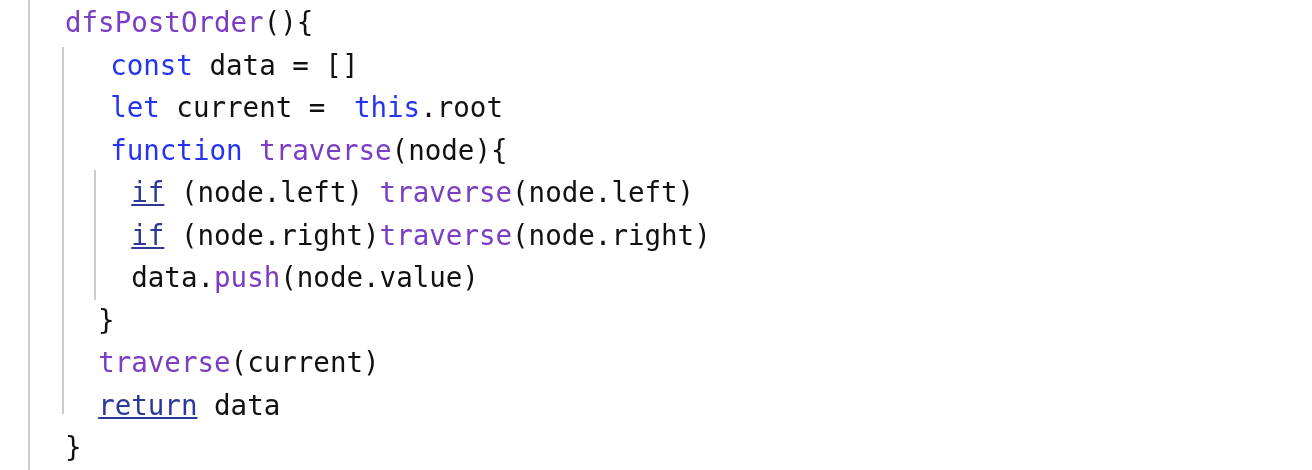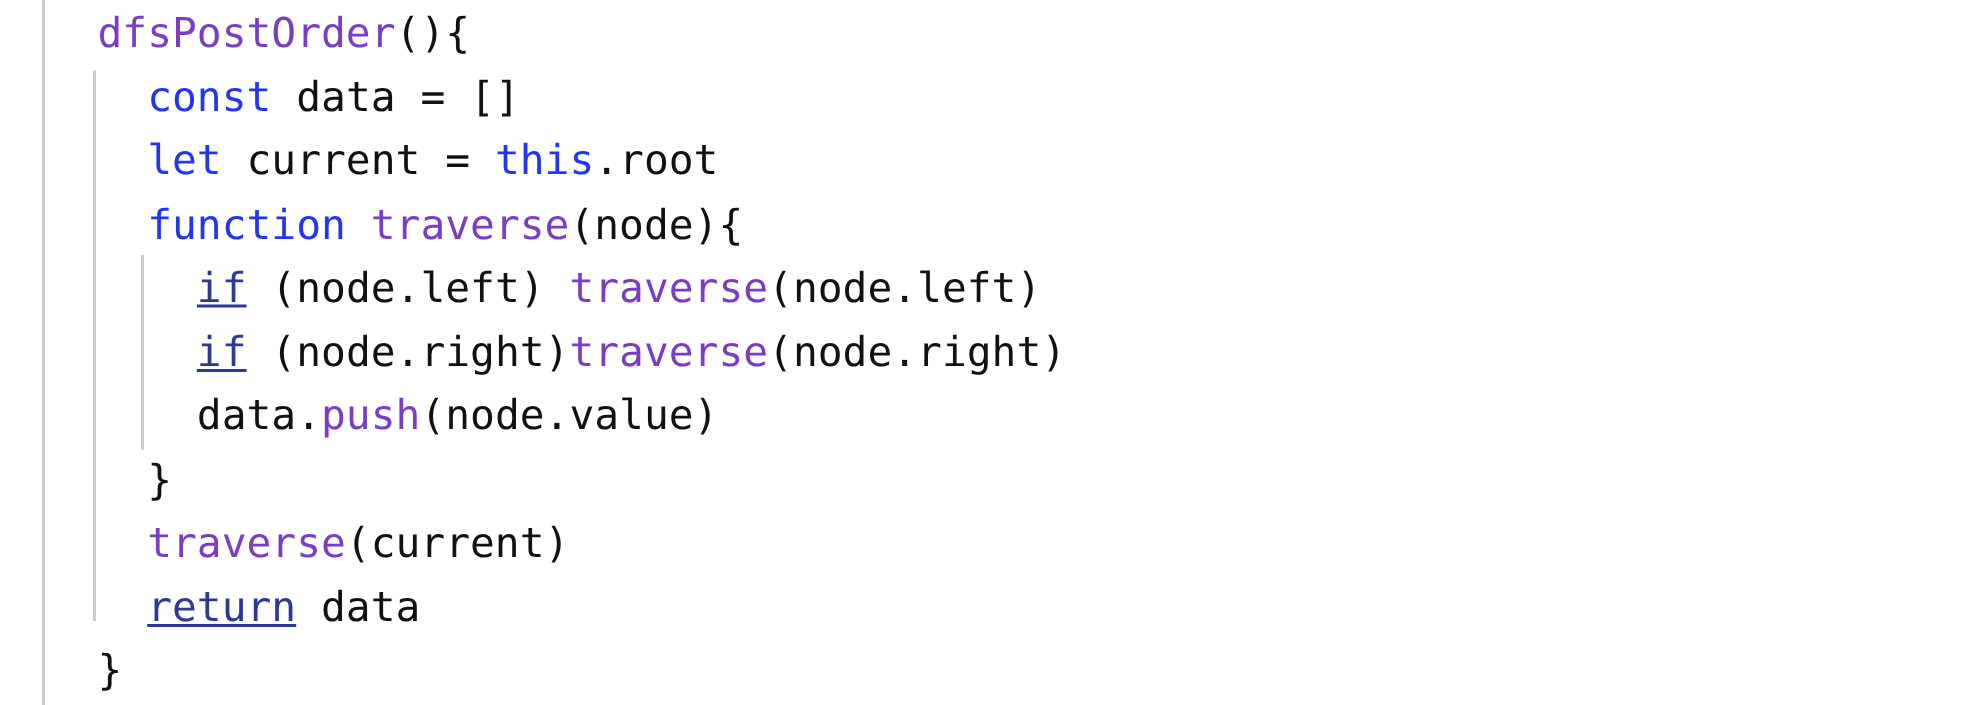--- a/index.html
+++ b/index.html
@@ -33,21 +33,21 @@
     top: 1px;
     margin: 0;
     font-size: 27.5px;
     line-height: 42.5px;
     white-space: pre;
     color: var(--text, #111111);
     font-family: "DejaVu Sans Mono", "Liberation Mono", monospace;
   }
   .code-line { height: 42.5px; }
   .tok-plain    { color: var(--text, #111111); }
-  .tok-keyword  { color: var(--kw,   #2434f0); }
+  .tok-keyword  { color: var(--kw,   #2434f0); margin-left: 12px; }
   .tok-control  { color: var(--ctrl, #2e3899); text-decoration: underline; }
   .tok-function { color: var(--fn,   #7a3dc4); }
 </style>
 </head>
 <body>
 
 <div class="editor">
   <div class="guide guide-outer"></div>
   <div class="guide guide-level1"></div>
   <div class="guide guide-level2"></div>

